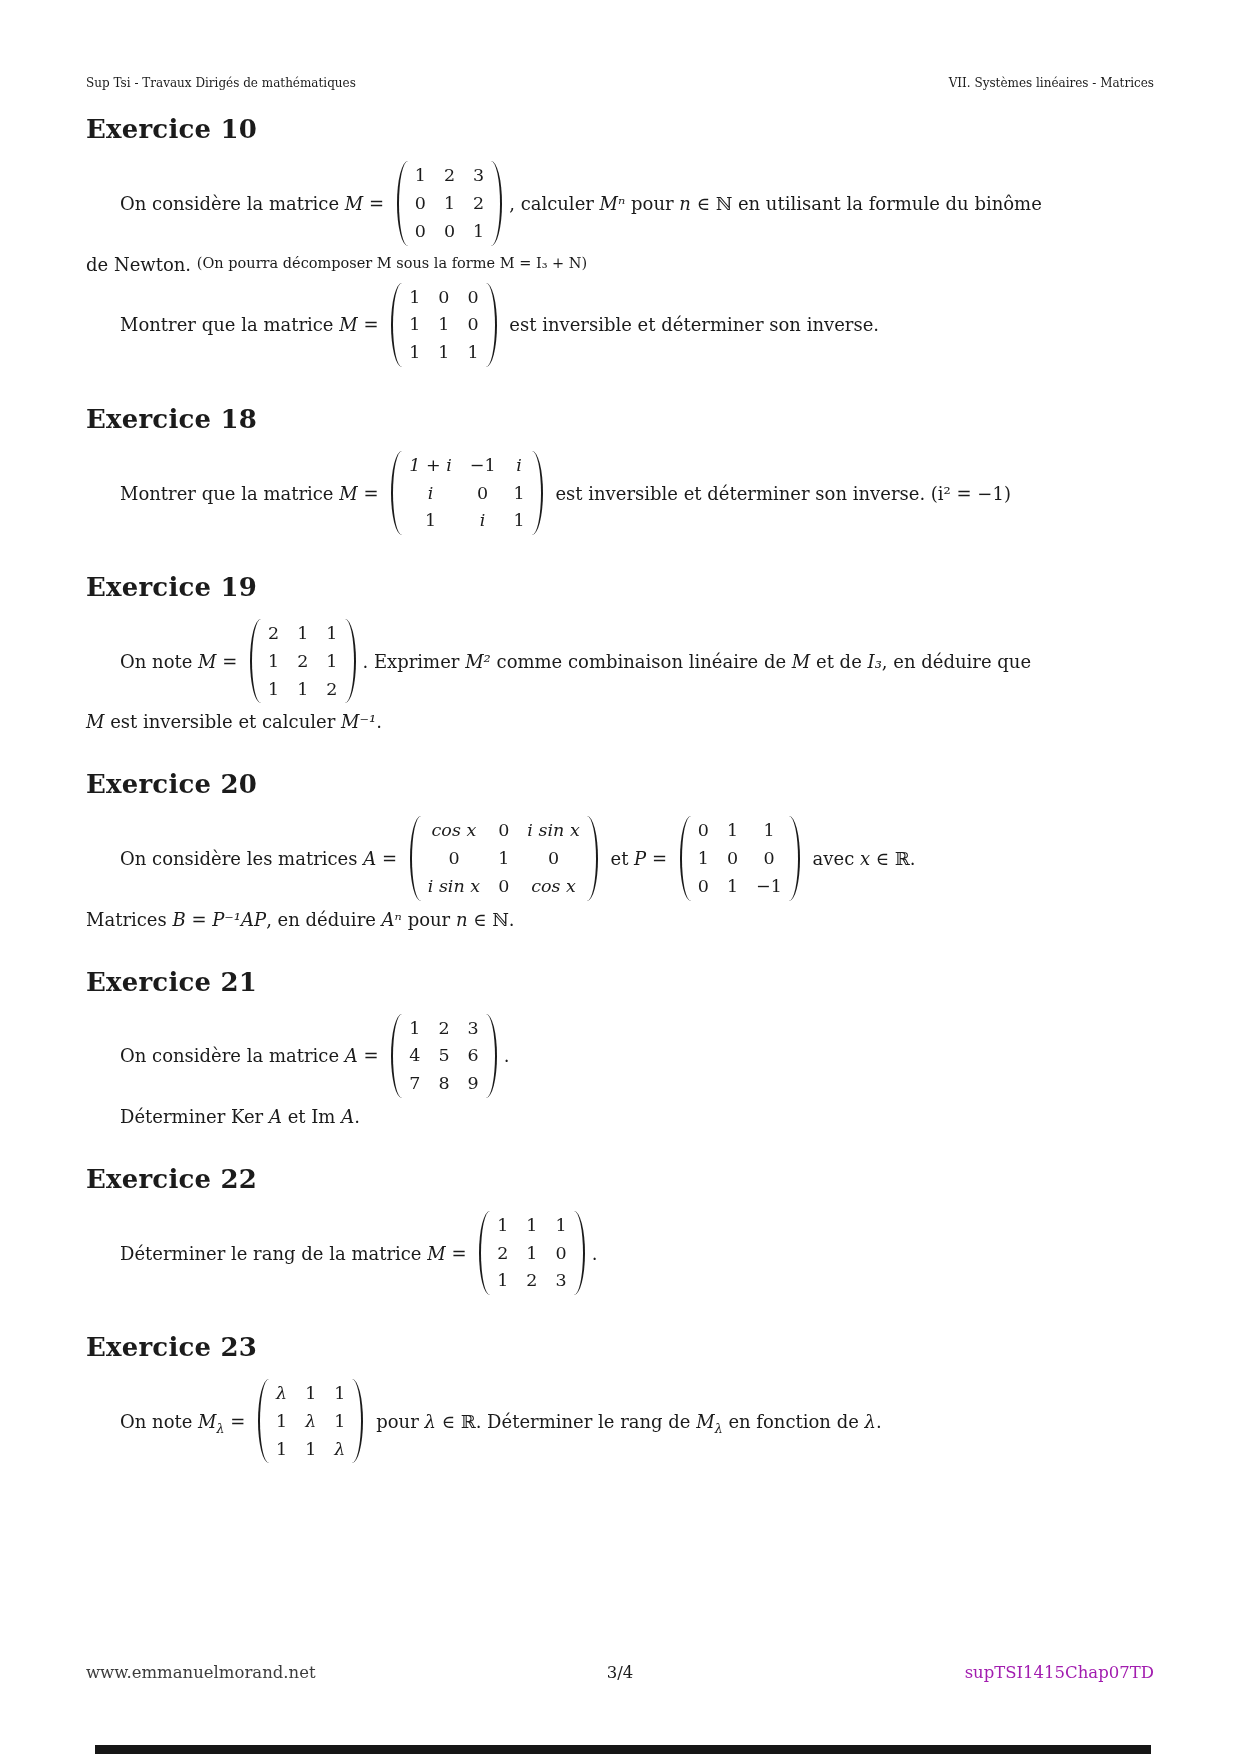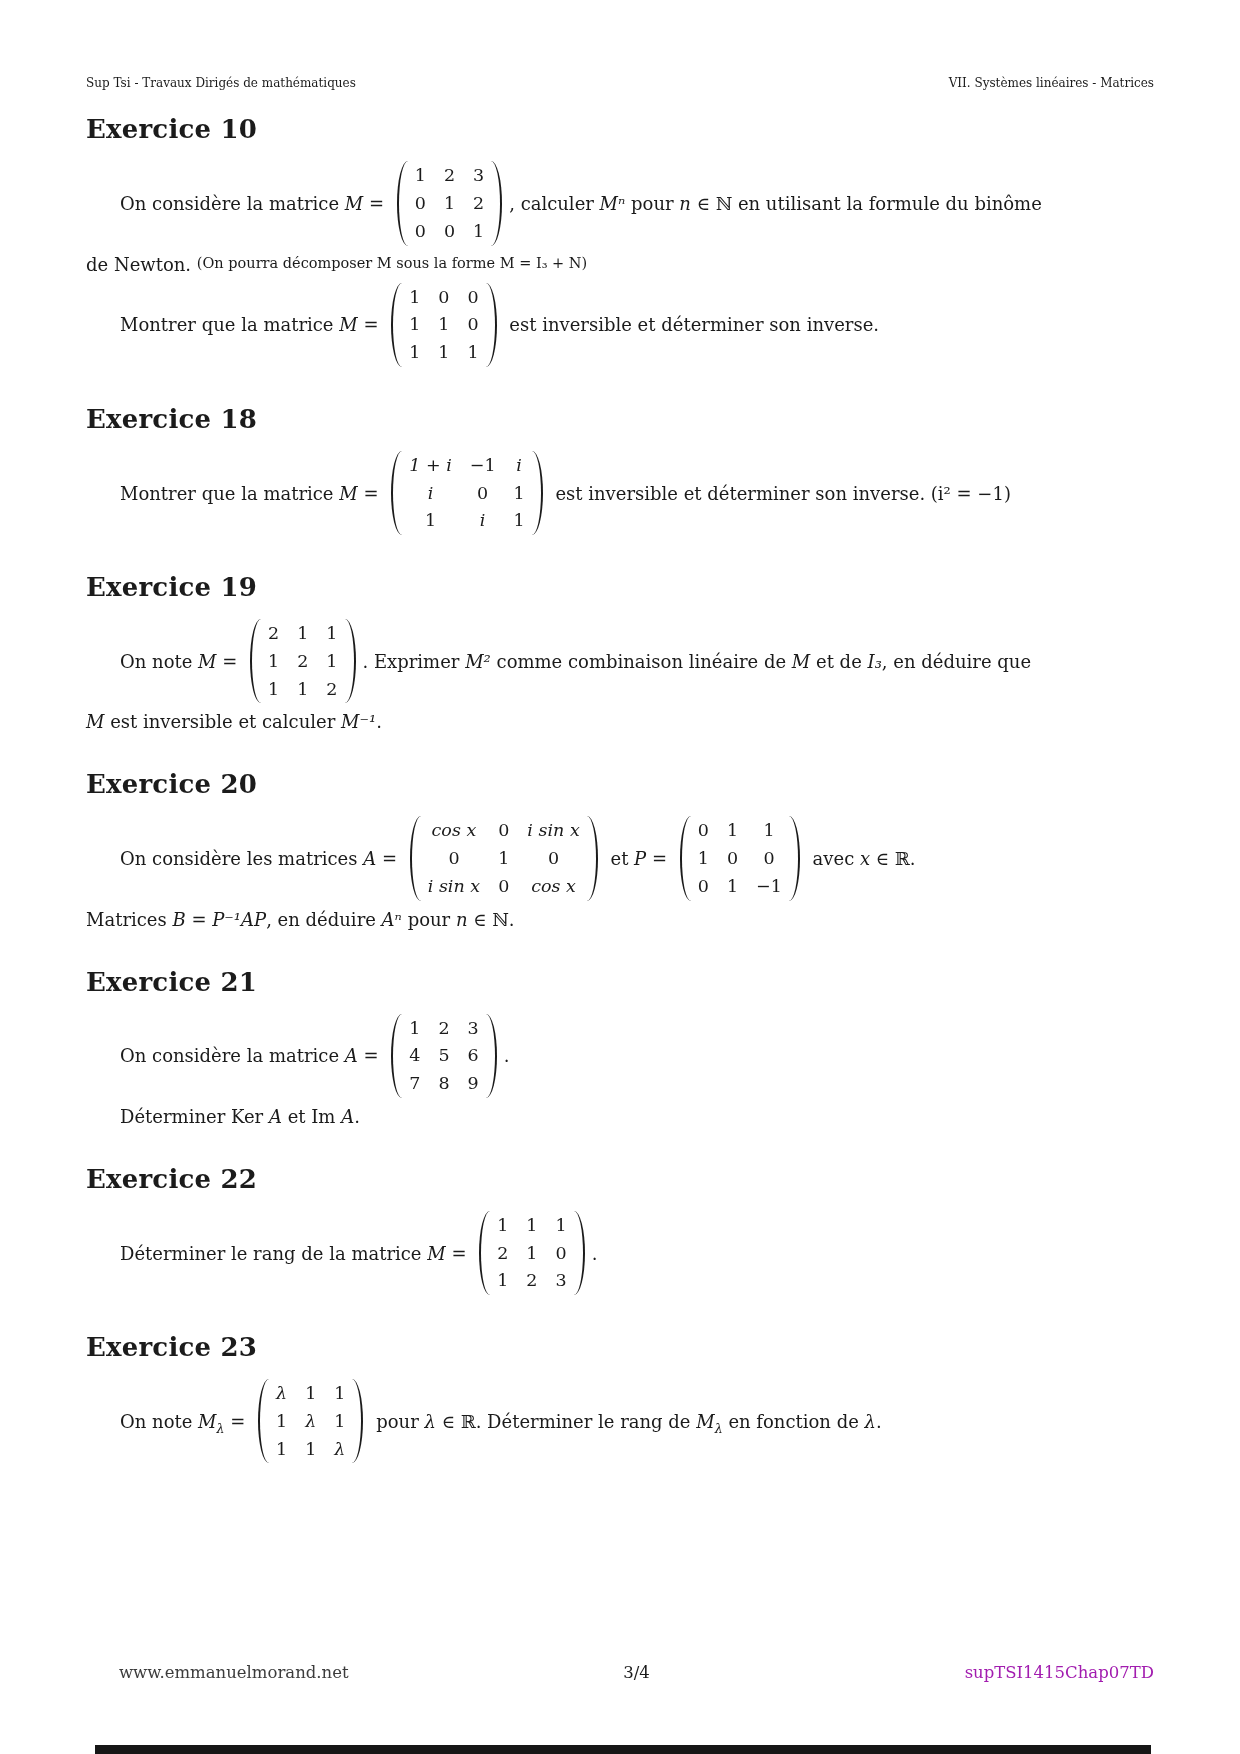--- a/index.html
+++ b/index.html
@@ -58,21 +58,20 @@
   }
   .mat-paren.r {
     border-right: 2.2px solid #1b1b1b;
     border-radius: 0 100% 100% 0 / 0 50% 50% 0;
   }
 
   .footer {
     position: absolute; left: 86px; right: 86px; bottom: 72px;
     display: flex; align-items: baseline;
     font-size: 16.5px;
-    margin-left: 33px;
   }
   .footer .f-left  { flex: 1; text-align: left; color: #3c3c3c; }
   .footer .f-center{ flex: 1; text-align: center; }
   .footer .f-right { flex: 1; text-align: right; color: #a21caf; }
 
   .bottom-bar {
     position: absolute; bottom: 0; left: 95px; width: 1056px; height: 9px;
     background: #161616;
   }
 </style>

